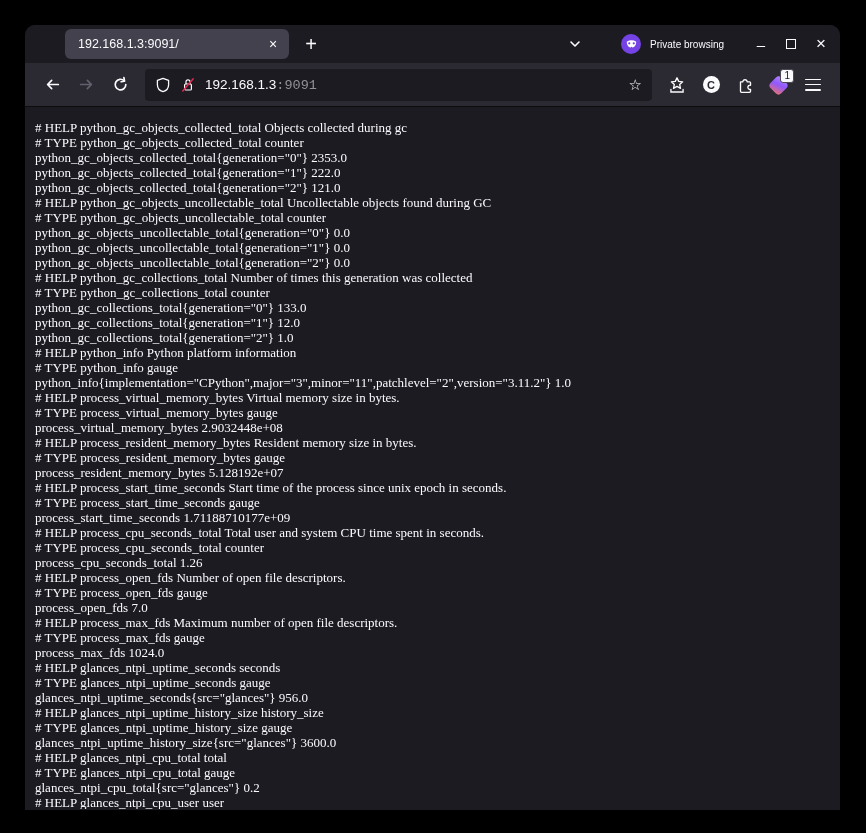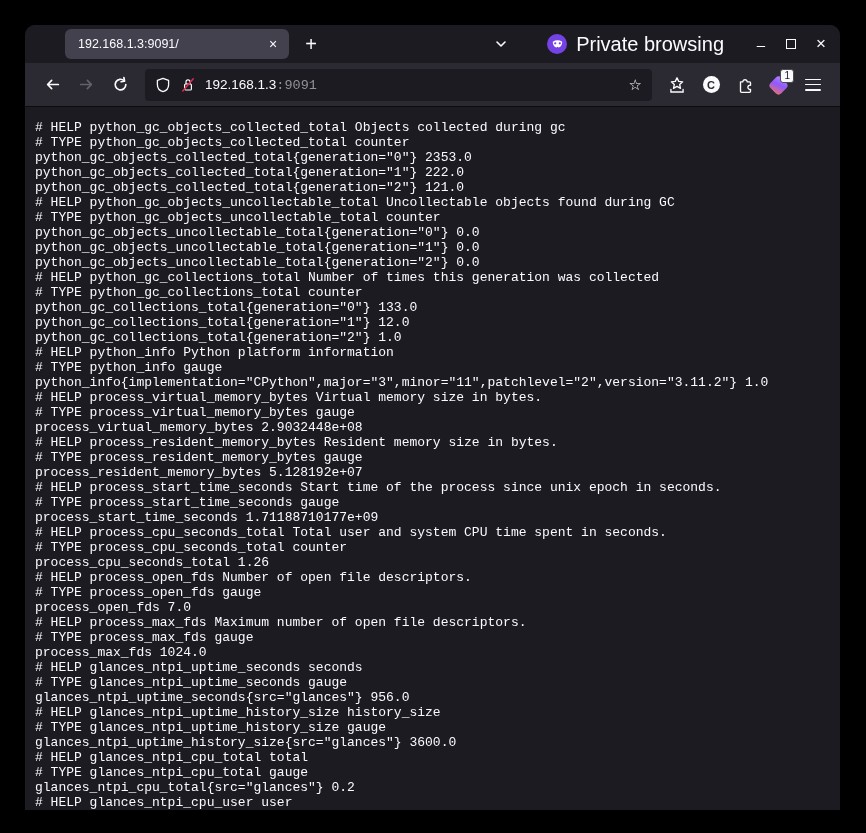--- a/index.html
+++ b/index.html
@@ -19,21 +19,21 @@
   .tab-close { width: 20px; height: 20px; display: flex; align-items: center;
                justify-content: center; color: #fbfbfe; font-size: 14px; border-radius: 4px; }
   .newtab { width: 32px; height: 32px; margin-left: 6px; display: flex; align-items: center;
             justify-content: center; color: #fbfbfe; font-size: 20px; font-weight: 300; }
   .tabbar-spacer { flex: 1; }
   .alltabs { width: 32px; height: 32px; display: flex; align-items: center;
              justify-content: center; margin-right: 30px; }
   .private { display: flex; align-items: center; gap: 9px; margin-right: 22px; }
   .mask-badge { width: 20px; height: 20px; border-radius: 50%; background: #7543e5;
                 display: flex; align-items: center; justify-content: center; }
-  .private-label { font-size: 20px; color: #fbfbfe; white-space: nowrap; }
+  .private-label { font-size: 10px; color: #fbfbfe; white-space: nowrap; }
   .winctl { display: flex; align-items: center; padding-right: 4px; }
   .winctl .ctl { width: 30px; height: 30px; display: flex; align-items: center;
                  justify-content: center; color: #fbfbfe; font-size: 15px; }
   .max-glyph { width: 10px; height: 10px; border: 1.3px solid #fbfbfe; display: block; }
 
   
   .toolbar { height: 44px; background: #2b2a33; border-bottom: 1px solid #0c0c0d;
              display: flex; align-items: center; padding: 0 10px; }
   .navbtn { width: 34px; height: 34px; display: flex; align-items: center;
             justify-content: center; border-radius: 4px; flex: 0 0 auto; }
@@ -54,21 +54,21 @@
                   background: linear-gradient(160deg, #b583ff 0%, #9059ff 45%, #e9726c 100%); }
   .ext-badge { position: absolute; right: -4px; top: -5px; background: #f9f9fb;
                color: #20123a; border: 1px solid #4a4a55; border-radius: 3px;
                font-size: 10px; line-height: 12px; padding: 0 3px; }
   .menu-icon { width: 16px; height: 12px; display: flex; flex-direction: column;
                justify-content: space-between; }
   .menu-icon span { display: block; height: 1.6px; background: #fbfbfe; border-radius: 1px; }
 
   
   .content { height: 702px; background: #1c1b22; padding: 13px 0 0 10px; overflow: hidden; }
-  .content pre { font-family: Liberation Mono, monospace;
+  .content pre { font-family: Liberation Serif, serif;
                  font-size: 13px; line-height: 15px; color: #fbfbfe; white-space: pre; }
 
   svg { display: block; }
 </style>
 </head>
 <body>
 
 <div class="window">
 
   <div class="tabbar">

